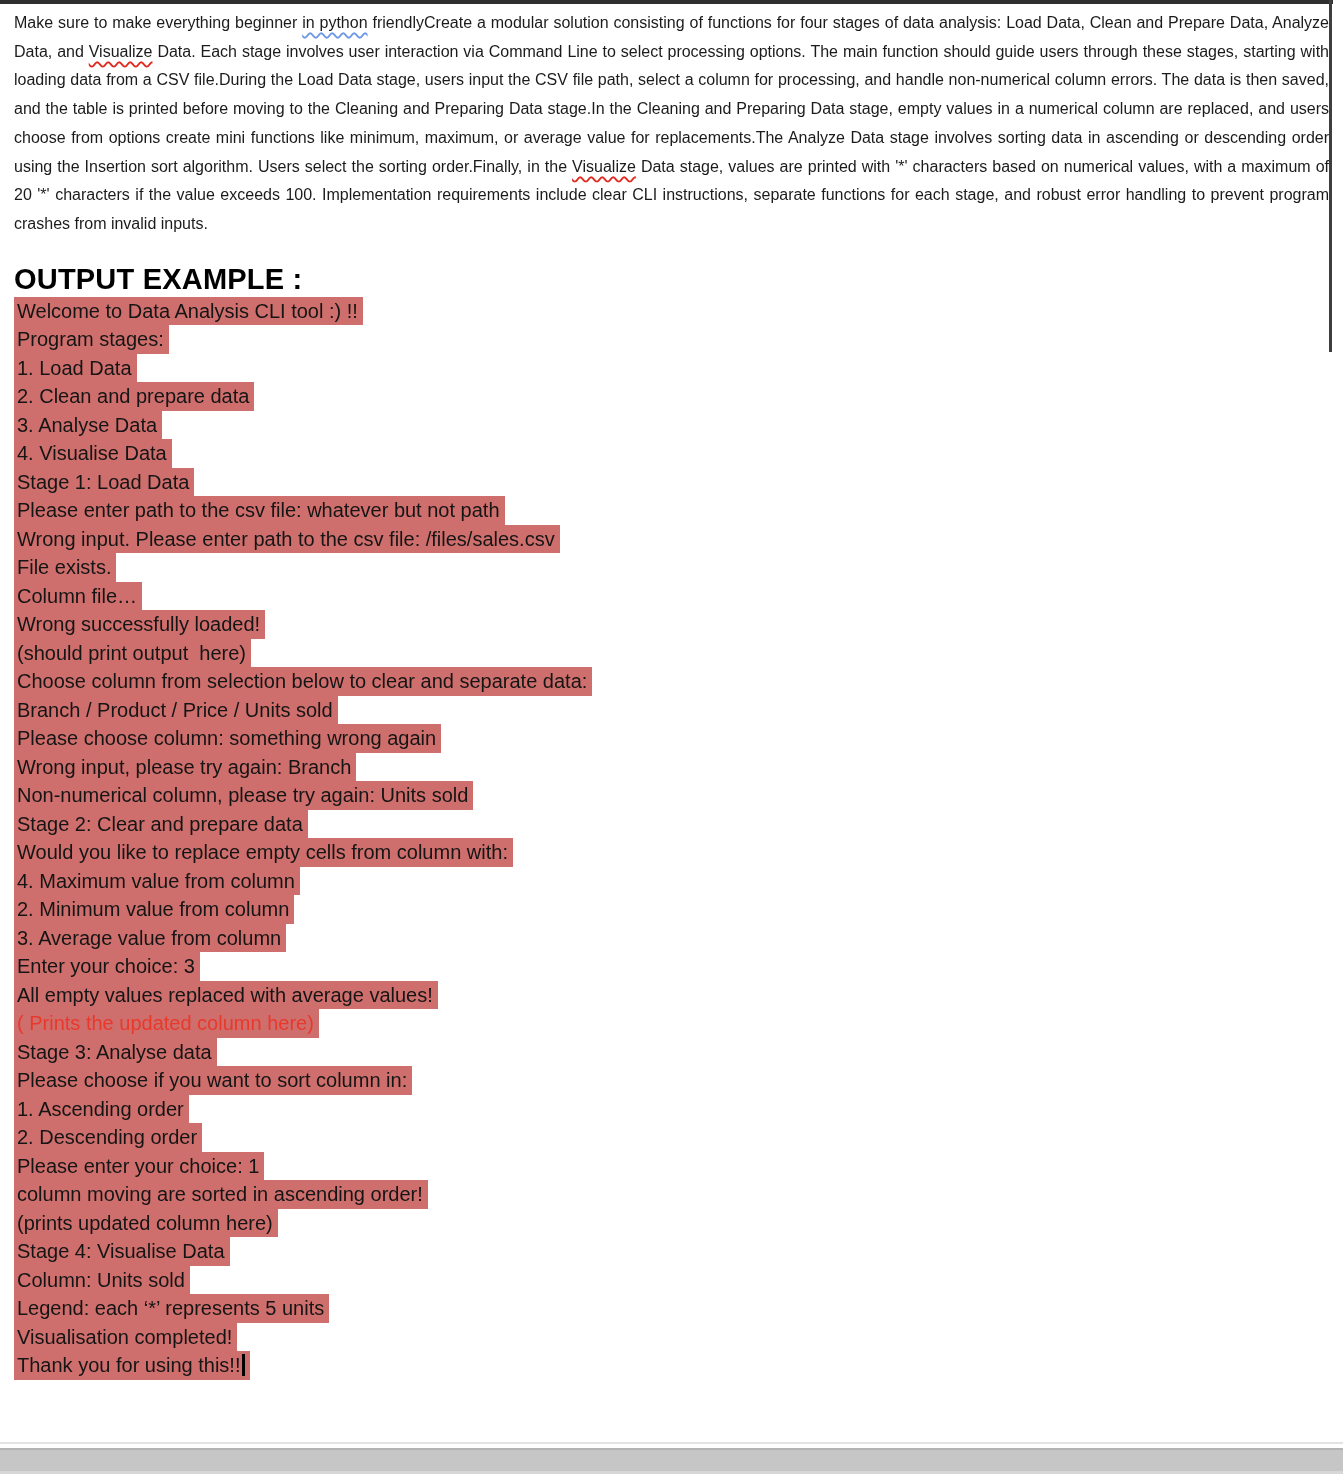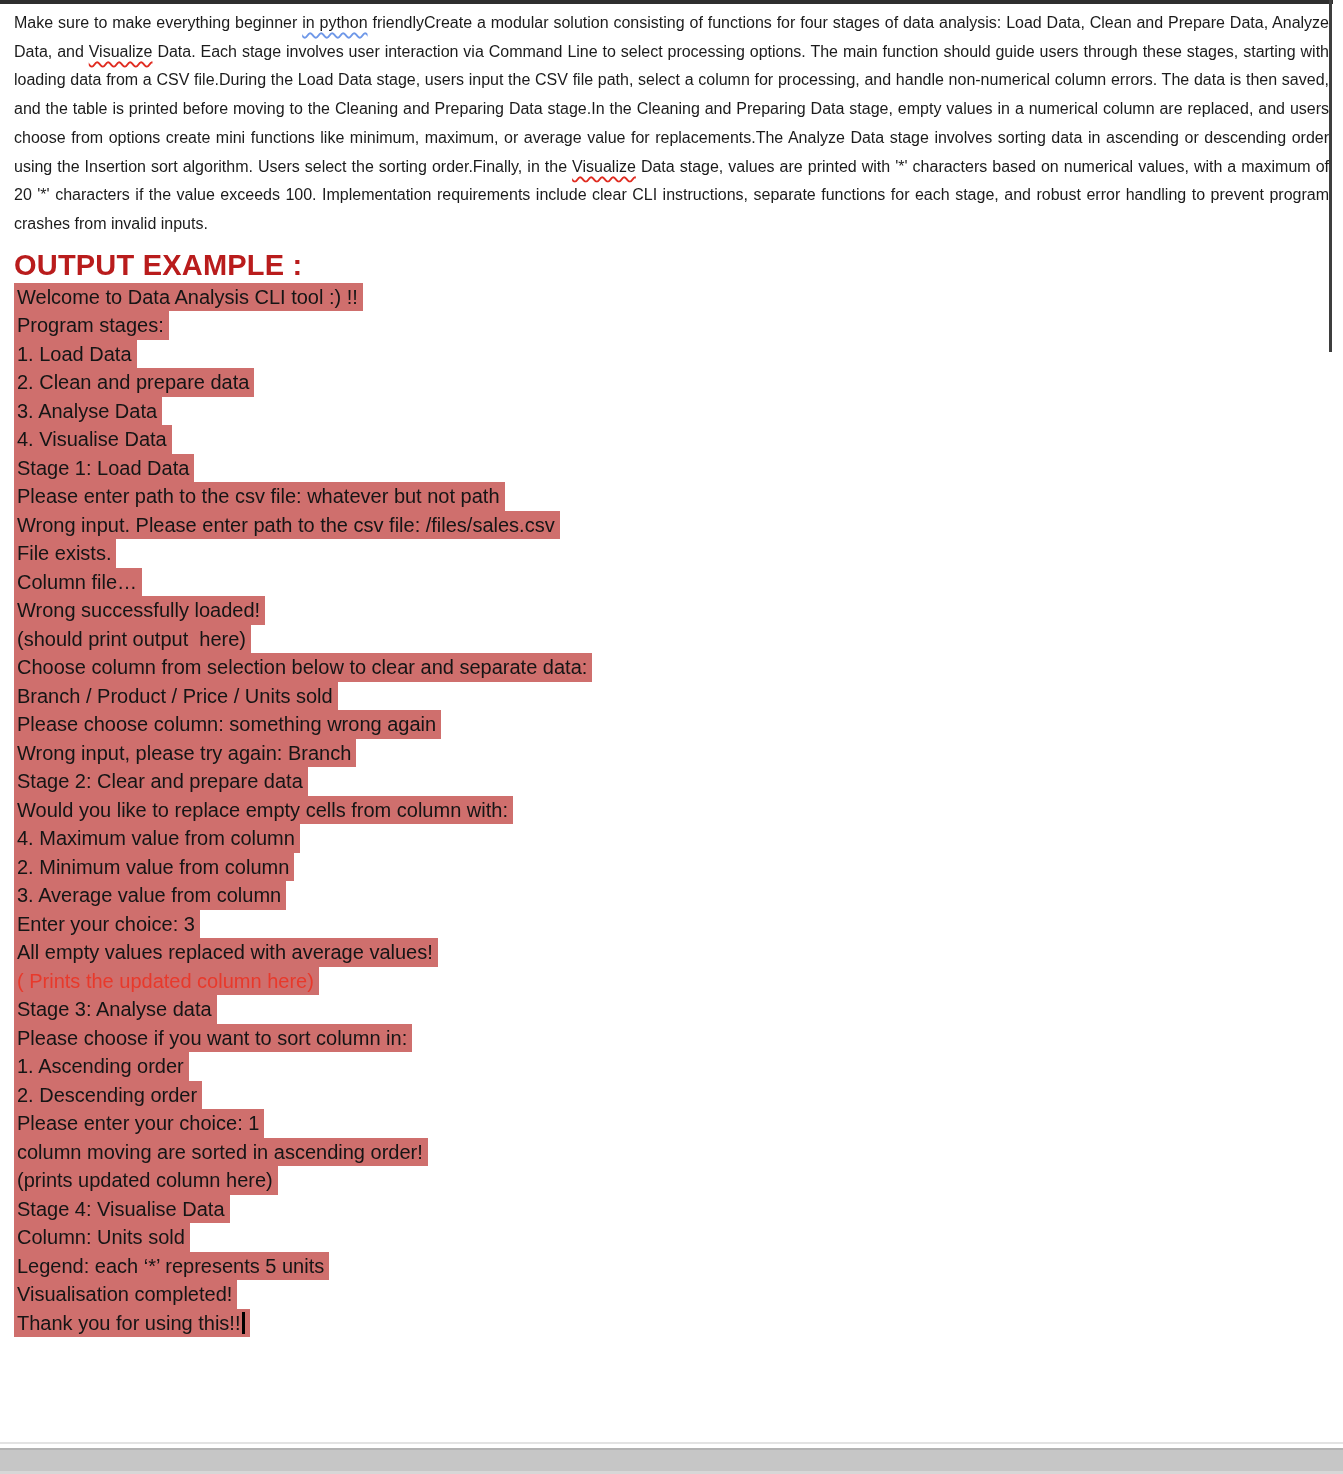--- a/index.html
+++ b/index.html
@@ -47,25 +47,25 @@
     text-underline-offset:4px;
   }
   .sq-red{
     text-decoration:underline;
     text-decoration-style:wavy;
     text-decoration-color:var(--sq-red);
     text-decoration-thickness:1.5px;
     text-underline-offset:4px;
   }
   .heading{
-    margin-top:8px;
+    margin-top:22px;
     font-size:29px;
     line-height:36px;
     font-weight:600;
-    color:#b91c1c;
+    color:#000000;
     letter-spacing:0.2px;
   }
   .console{
   }
   .console-line{
     height:28.5px;
     font-size:20px;
   }
   .hl{
     display:inline-block;
@@ -154,20 +154,23 @@
       <div class="console-line">
     <span class="hl">Branch / Product / Price / Units sold</span>
   </div>
       <div class="console-line">
     <span class="hl">Please choose column: something wrong again</span>
   </div>
       <div class="console-line">
     <span class="hl">Wrong input, please try again: Branch</span>
   </div>
       <div class="console-line">
+    <span class="hl">Non-numerical column, please try again: Units sold</span>
+  </div>
+      <div class="console-line">
     <span class="hl">Stage 2: Clear and prepare data</span>
   </div>
       <div class="console-line">
     <span class="hl">Would you like to replace empty cells from column with:</span>
   </div>
       <div class="console-line">
     <span class="hl">4. Maximum value from column</span>
   </div>
       <div class="console-line">
     <span class="hl">2. Minimum value from column</span>

